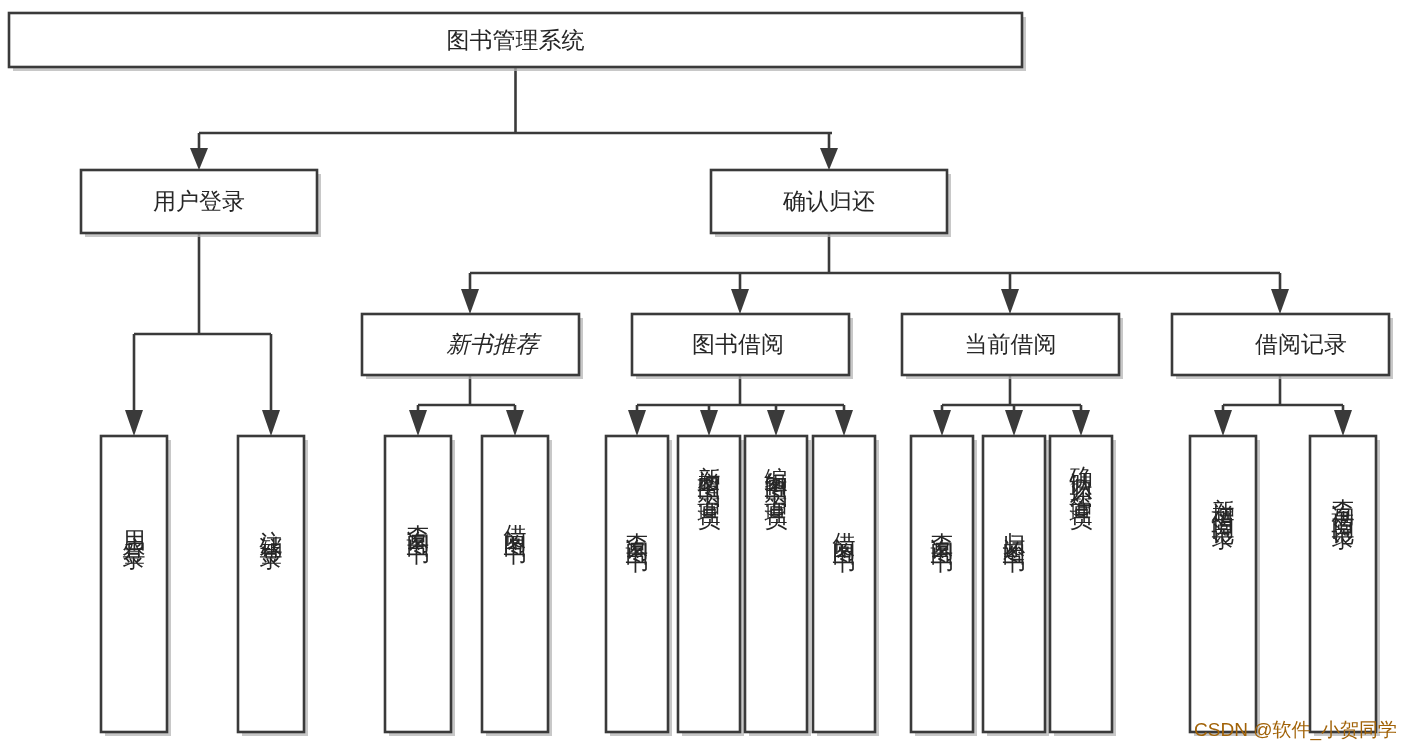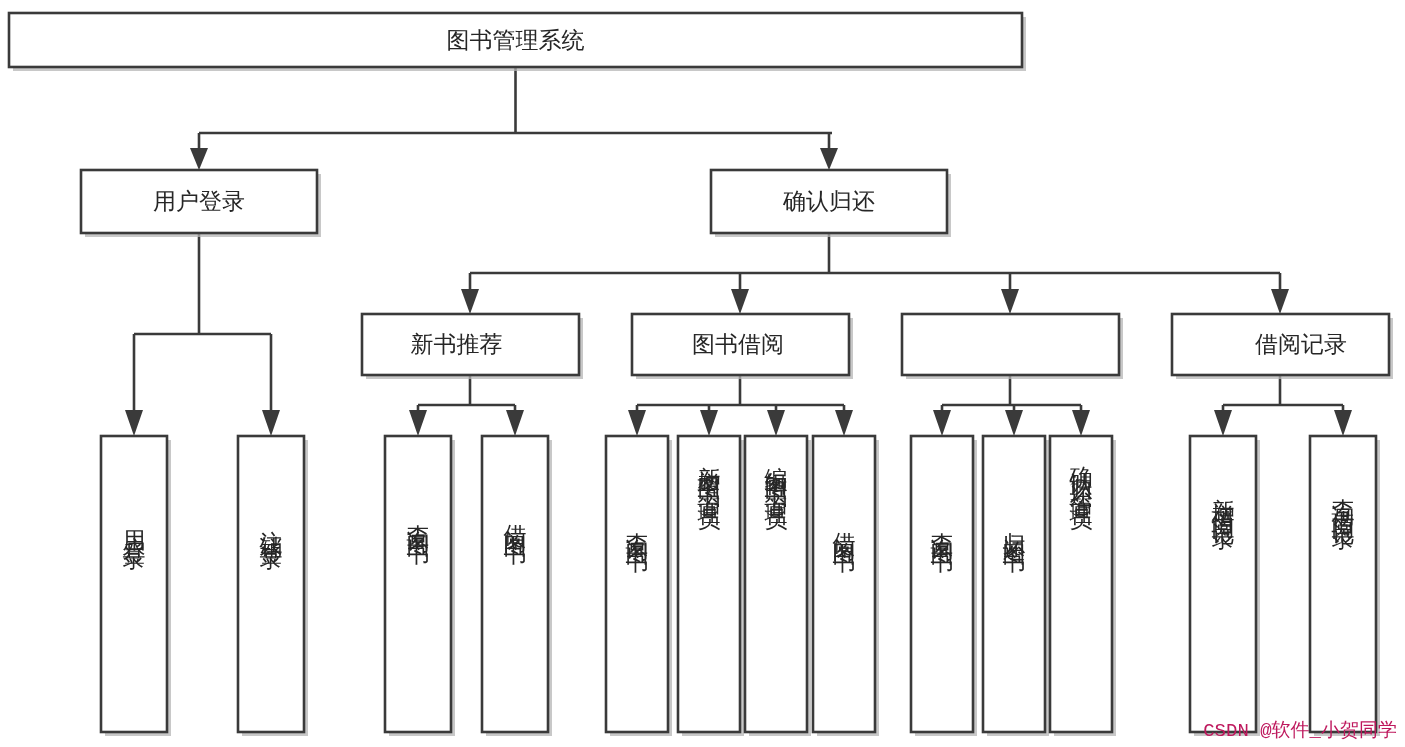--- a/index.html
+++ b/index.html
@@ -72,23 +72,23 @@
   .horiz-text {
     font-family: "Liberation Sans", "DejaVu Sans", sans-serif;
     font-size: 23px;
     color: #262626;
     white-space: nowrap;
   }
   #watermark {
     position: absolute;
     right: 8px;
     bottom: 4px;
-    font-family: Liberation Mono, monospace;
+    font-family: Liberation Sans, sans-serif;
     font-size: 19px;
-    color: #be185d;
+    color: #a16207;
     white-space: nowrap;
     user-select: none;
   }
 </style>
 </head>
 <body>
 
 <div id="diagram-root">
 
   <svg class="canvas" viewBox="0 0 1405 747" xmlns="http://www.w3.org/2000/svg">
@@ -227,28 +227,31 @@
   </div>
 
   <div class="horiz-text-wrap" style="left:81px; top:170px; width:236px; height:63px;">
     <span class="horiz-text">用户登录</span>
   </div>
 
   <div class="horiz-text-wrap" style="left:711px; top:170px; width:236px; height:63px;">
     <span class="horiz-text">确认归还</span>
   </div>
 
-  <div class="horiz-text-wrap" style="left:348px; top:314px; width:217px; height:61px;">
+  <div class="horiz-text-wrap" style="left:384px; top:314px; width:217px; height:61px;font-style:italic;">
     <span class="horiz-text">新书推荐</span>
   </div>
 
   <div class="horiz-text-wrap" style="left:632px; top:314px; width:212px; height:61px;">
     <span class="horiz-text">图书借阅</span>
   </div>
 
+  <div class="horiz-text-wrap" style="left:902px; top:314px; width:217px; height:61px;">
+    <span class="horiz-text">当前借阅</span>
+  </div>
 
   <div class="horiz-text-wrap" style="left:1172px; top:314px; width:258px; height:61px;">
     <span class="horiz-text">借阅记录</span>
   </div>
 
   <div class="vert-text-wrap" style="left:101px; top:436px; width:66px; height:296px; padding-top:76px;">
     <span class="vert-text">用户登录</span>
   </div>
 
   <div class="vert-text-wrap" style="left:238px; top:436px; width:66px; height:296px; padding-top:76px;">

